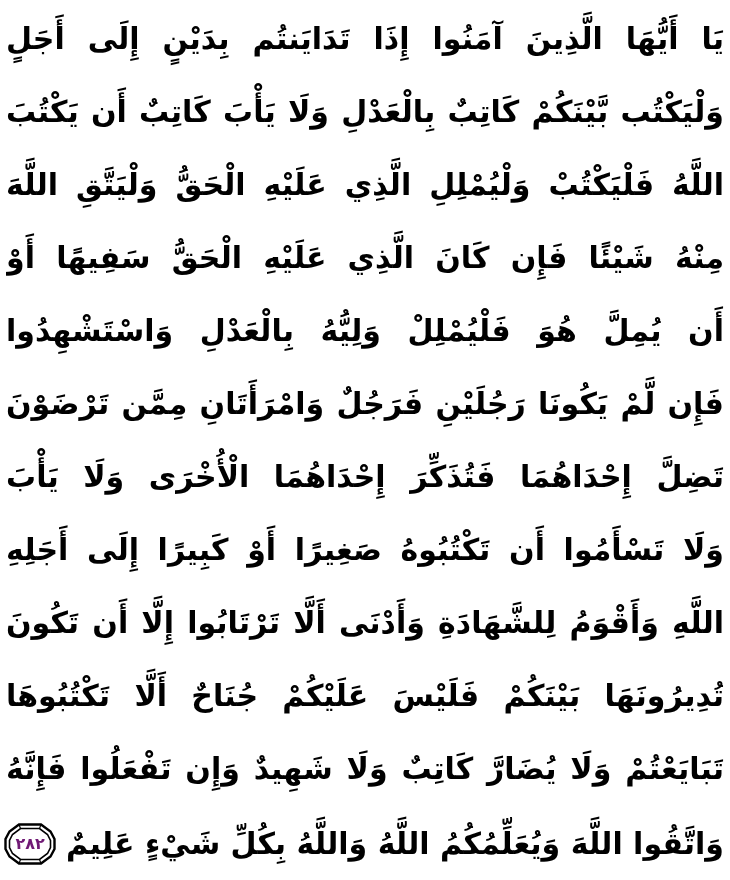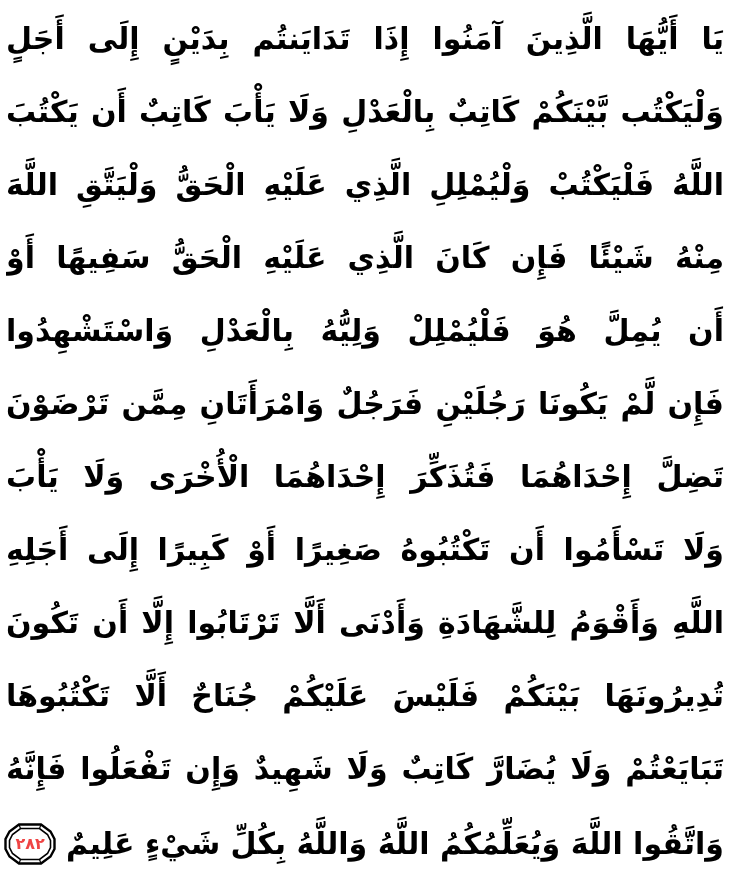--- a/index.html
+++ b/index.html
@@ -60,21 +60,21 @@
     top: 0;
     left: 0;
     right: 0;
     bottom: 0;
     display: flex;
     align-items: center;
     justify-content: center;
     font-size: 16px;
     line-height: 1;
     font-weight: bold;
-    color: #ef4444;
+    color: #701a75;
     padding-top: 1px;
   }
 </style>
 </head>
 <body>
 
 <div class="page">
 
   <div class="line">يَا أَيُّهَا الَّذِينَ آمَنُوا إِذَا تَدَايَنتُم بِدَيْنٍ إِلَى أَجَلٍ مُّسَمًّى فَاكْتُبُوهُ</div>
   <div class="line">وَلْيَكْتُب بَّيْنَكُمْ كَاتِبٌ بِالْعَدْلِ وَلَا يَأْبَ كَاتِبٌ أَن يَكْتُبَ كَمَا عَلَّمَهُ</div>

